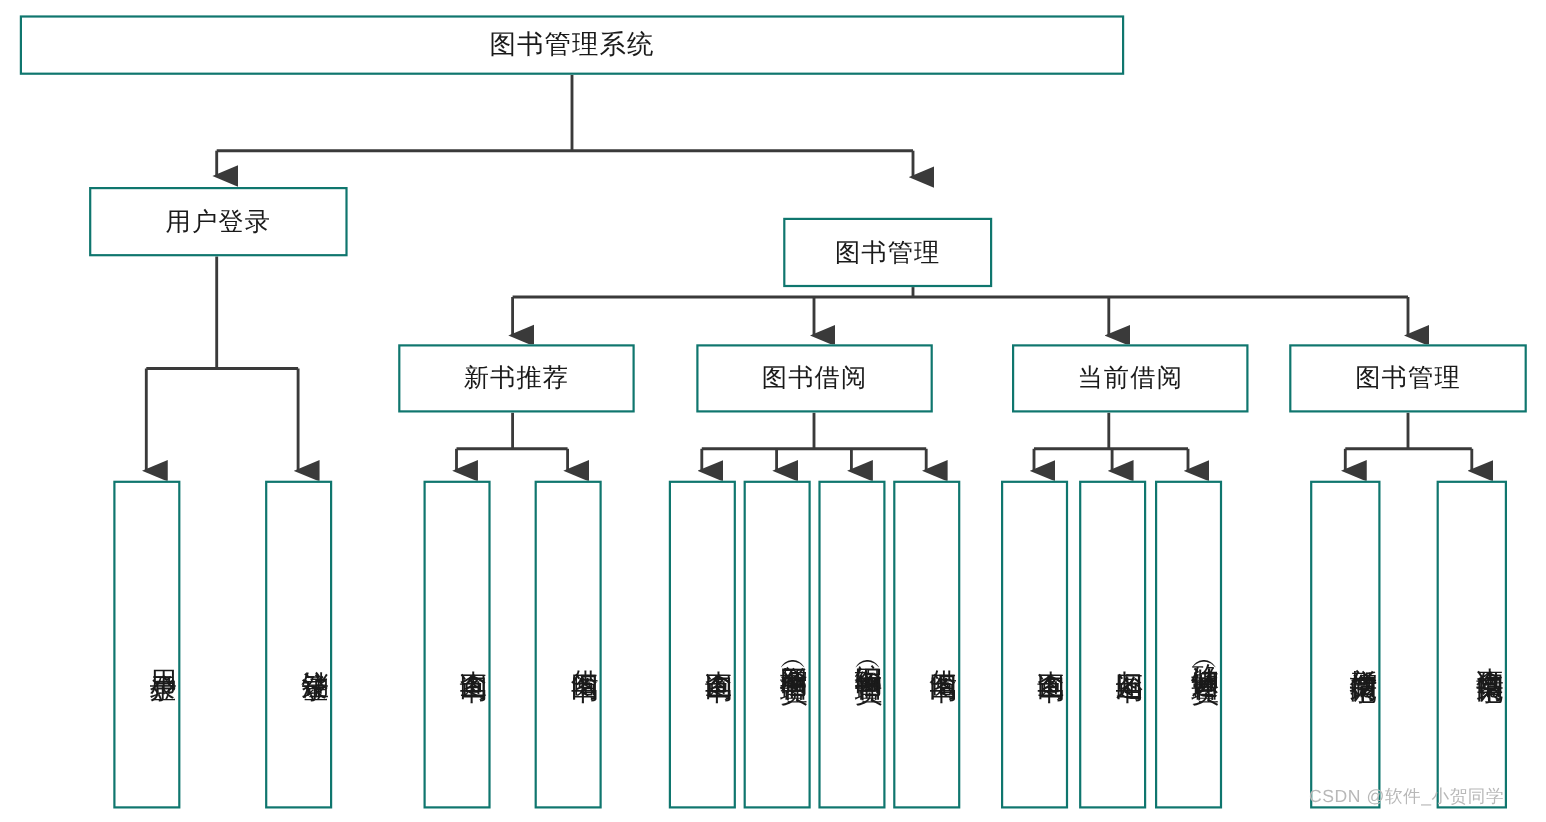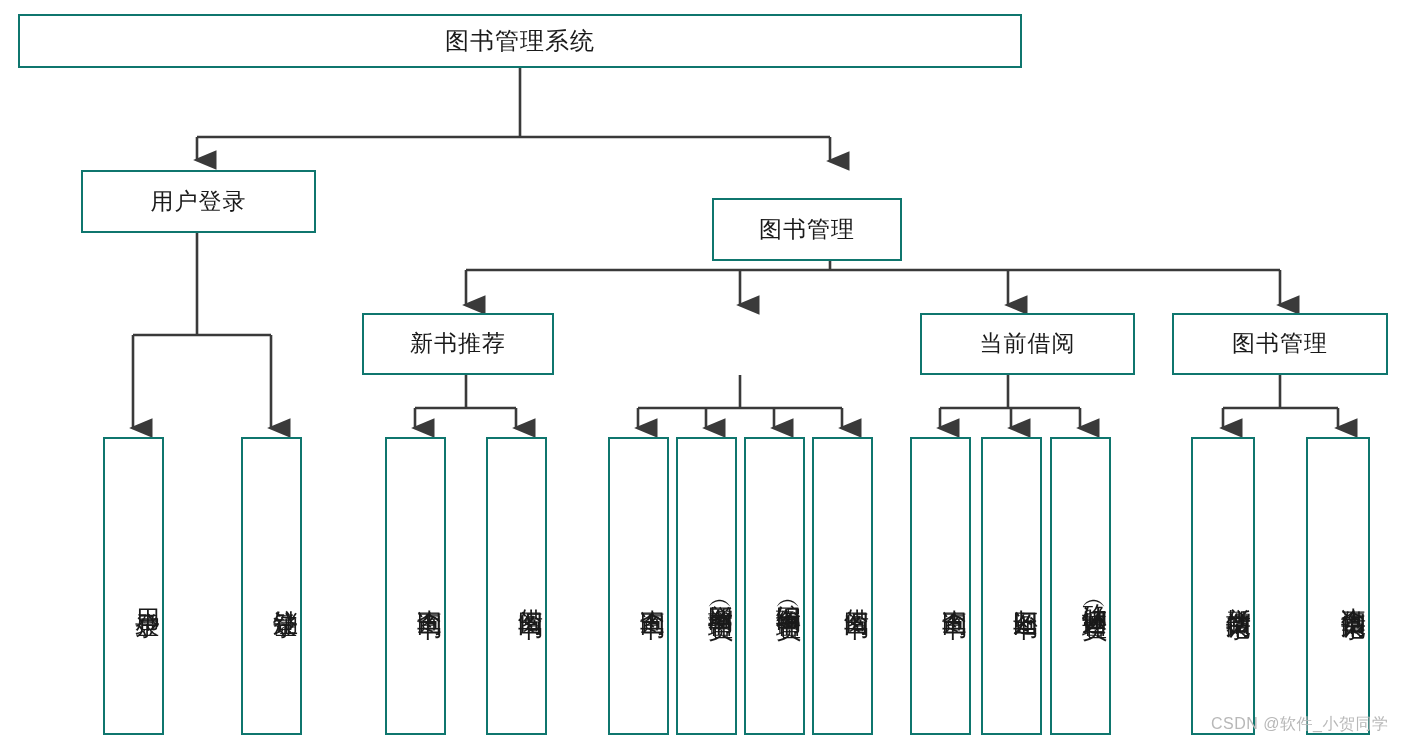--- a/index.html
+++ b/index.html
@@ -59,21 +59,20 @@
     text-orientation: upright;
     white-space: nowrap;
   }
   .watermark {
     position: absolute;
     font-size: 16px;
     color: #b8b8b8;
     letter-spacing: 0.5px;
     white-space: nowrap;
     user-select: none;
-    margin-left: 21px;
   }
 </style>
 </head>
 <body>
 
 <div id="canvas">
 
   <svg class="wires" viewBox="0 0 1405 747">
     <defs>
       <marker id="arrow" viewBox="0 0 12 12" refX="6" refY="10" markerWidth="9" markerHeight="9" orient="auto-start-reverse">
@@ -129,24 +128,27 @@
   </div>
 
   <div class="node horiz" style="left:81px; top:170px; width:235px; height:63px;">
     <span>用户登录</span>
   </div>
 
   <div class="node horiz" style="left:712px; top:170px; width:190px; height:63px;margin-top:28px;">
     <span>图书管理</span>
   </div>
 
-  <div class="node horiz" style="left:362px; top:313px; width:192px; height:62px;text-align:center;">
+  <div class="node horiz" style="left:362px; top:313px; width:215px; height:62px;text-align:center;">
     <span>新书推荐</span>
   </div>
 
+  <div class="node horiz" style="left:633px; top:313px; width:215px; height:62px;">
+    <span>图书借阅</span>
+  </div>
 
   <div class="node horiz" style="left:902px; top:313px; width:215px; height:62px;margin-left:18px;">
     <span>当前借阅</span>
   </div>
 
   <div class="node horiz" style="left:1172px; top:313px; width:216px; height:62px;">
     <span>图书管理</span>
   </div>
 
   <div class="node vert" style="left:103px; top:437px; width:61px; height:298px;">

